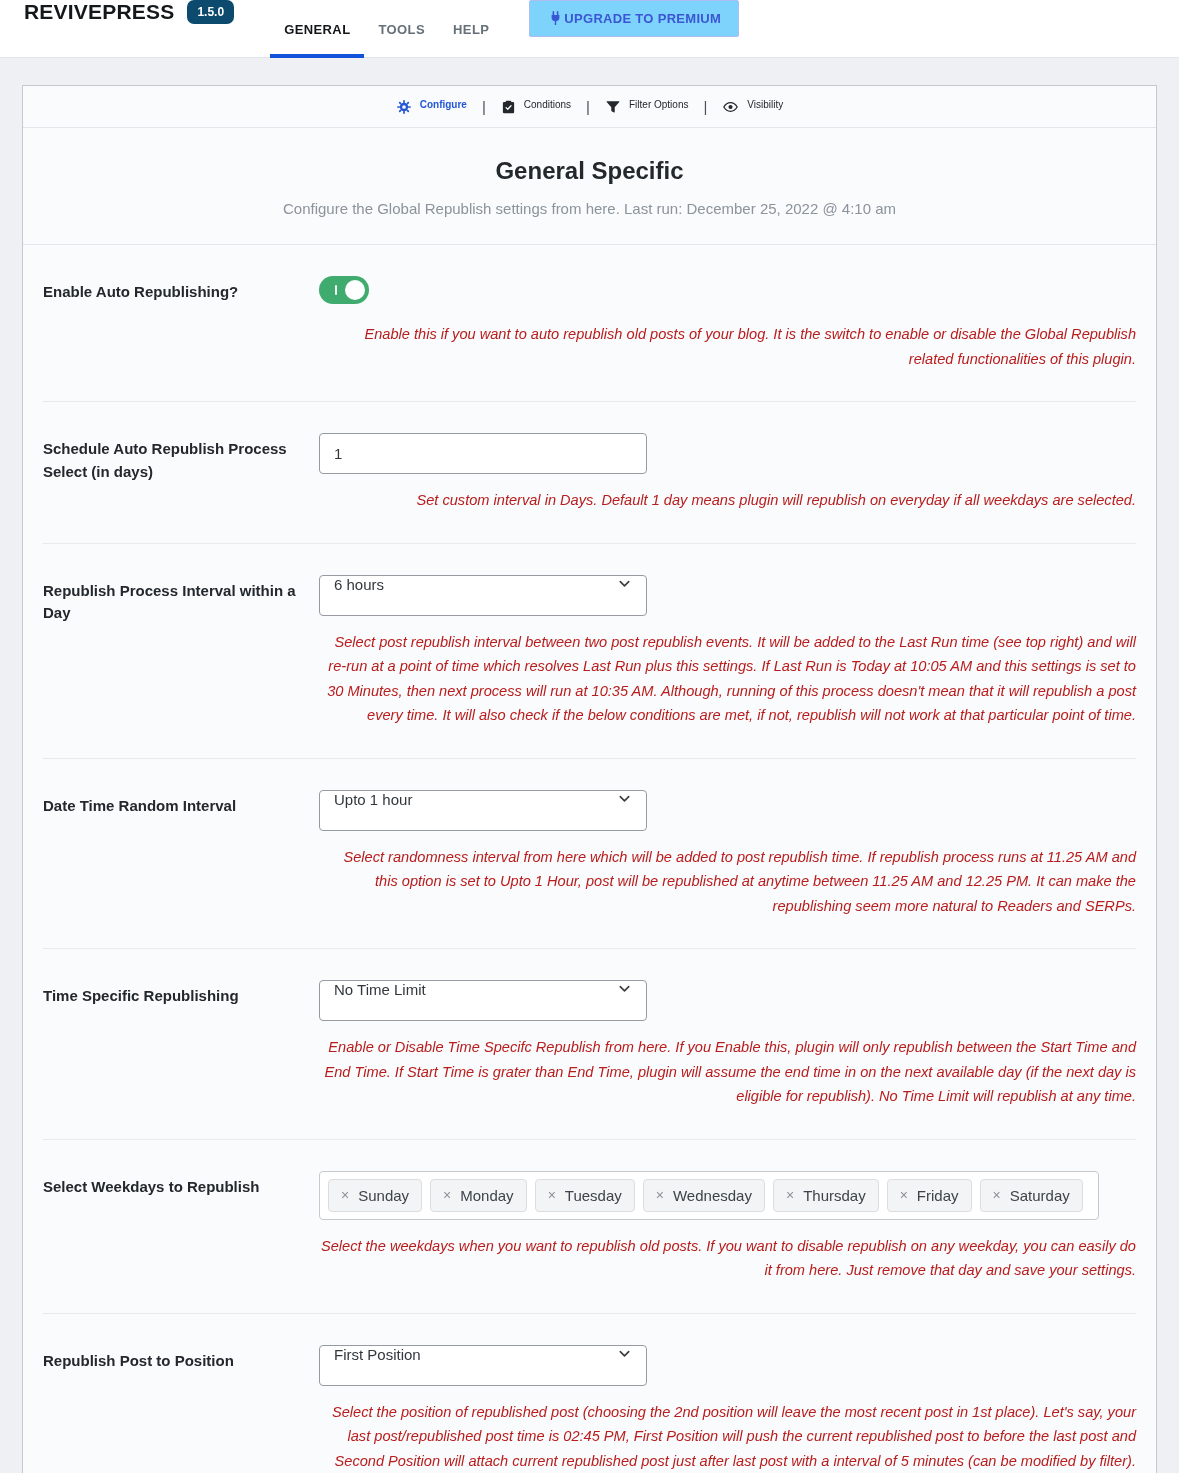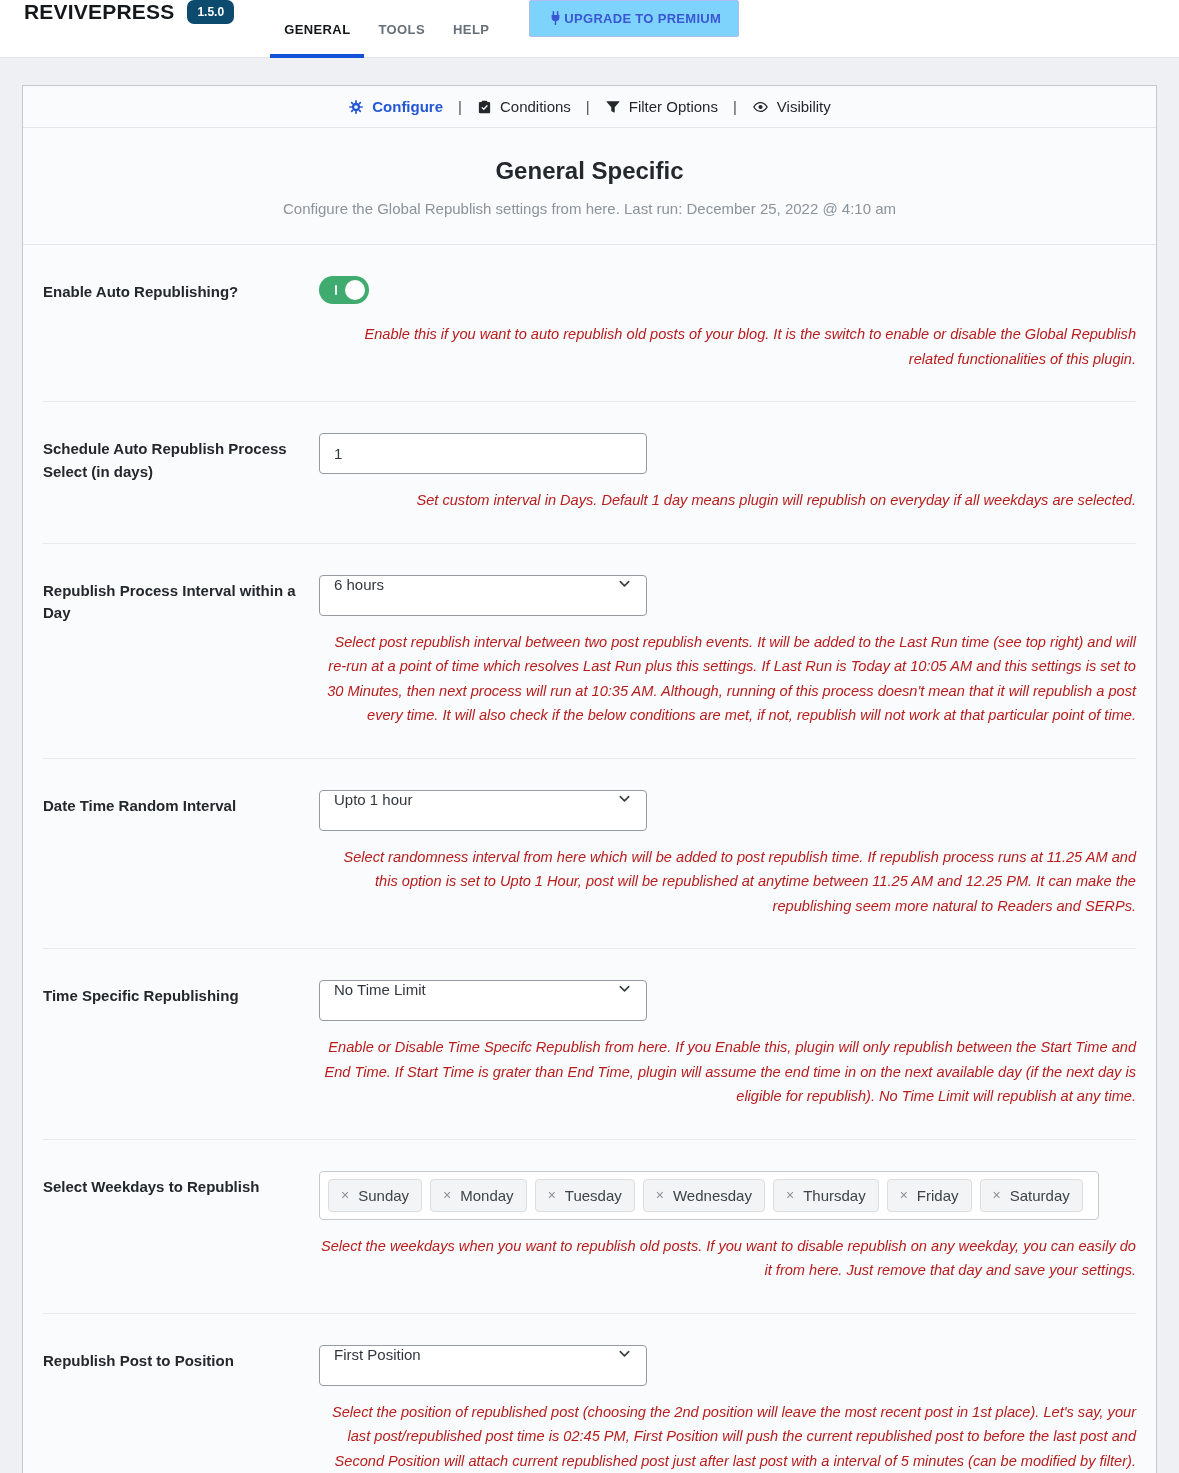--- a/index.html
+++ b/index.html
@@ -38,22 +38,22 @@
   
   .card {
     margin:27px 22px 21px; background:#fafbfc;
     border:1px solid #c6c8cc;
   }
   .subnav {
     display:flex; justify-content:center; align-items:center;
     padding:12px 0; border-bottom:1px solid #e4e6e9;
   }
   .subnav-item {
-    display:flex; align-items:center; gap:8px;
-    font-size:15px; font-weight:500; color:#23282d; cursor:pointer;
+    display:flex; align-items:flex-start; gap:8px;
+    font-size:10px; font-weight:500; color:#23282d; cursor:pointer;
   }
   .subnav-item.active { color:#2356d7; font-weight:600; }
   .subnav-item svg { display:block; }
   .subnav-sep { color:#4a5056; margin:0 15px; font-size:15px; }
   .page-head {
     text-align:center; padding:29px 0 27px; border-bottom:1px solid #e4e6e9;
   }
   .page-head h1 { margin:0 0 15px; font-size:24px; font-weight:600; color:#23282d; }
   .page-head p  { margin:0; font-size:15px; color:#8b939b; }
   

